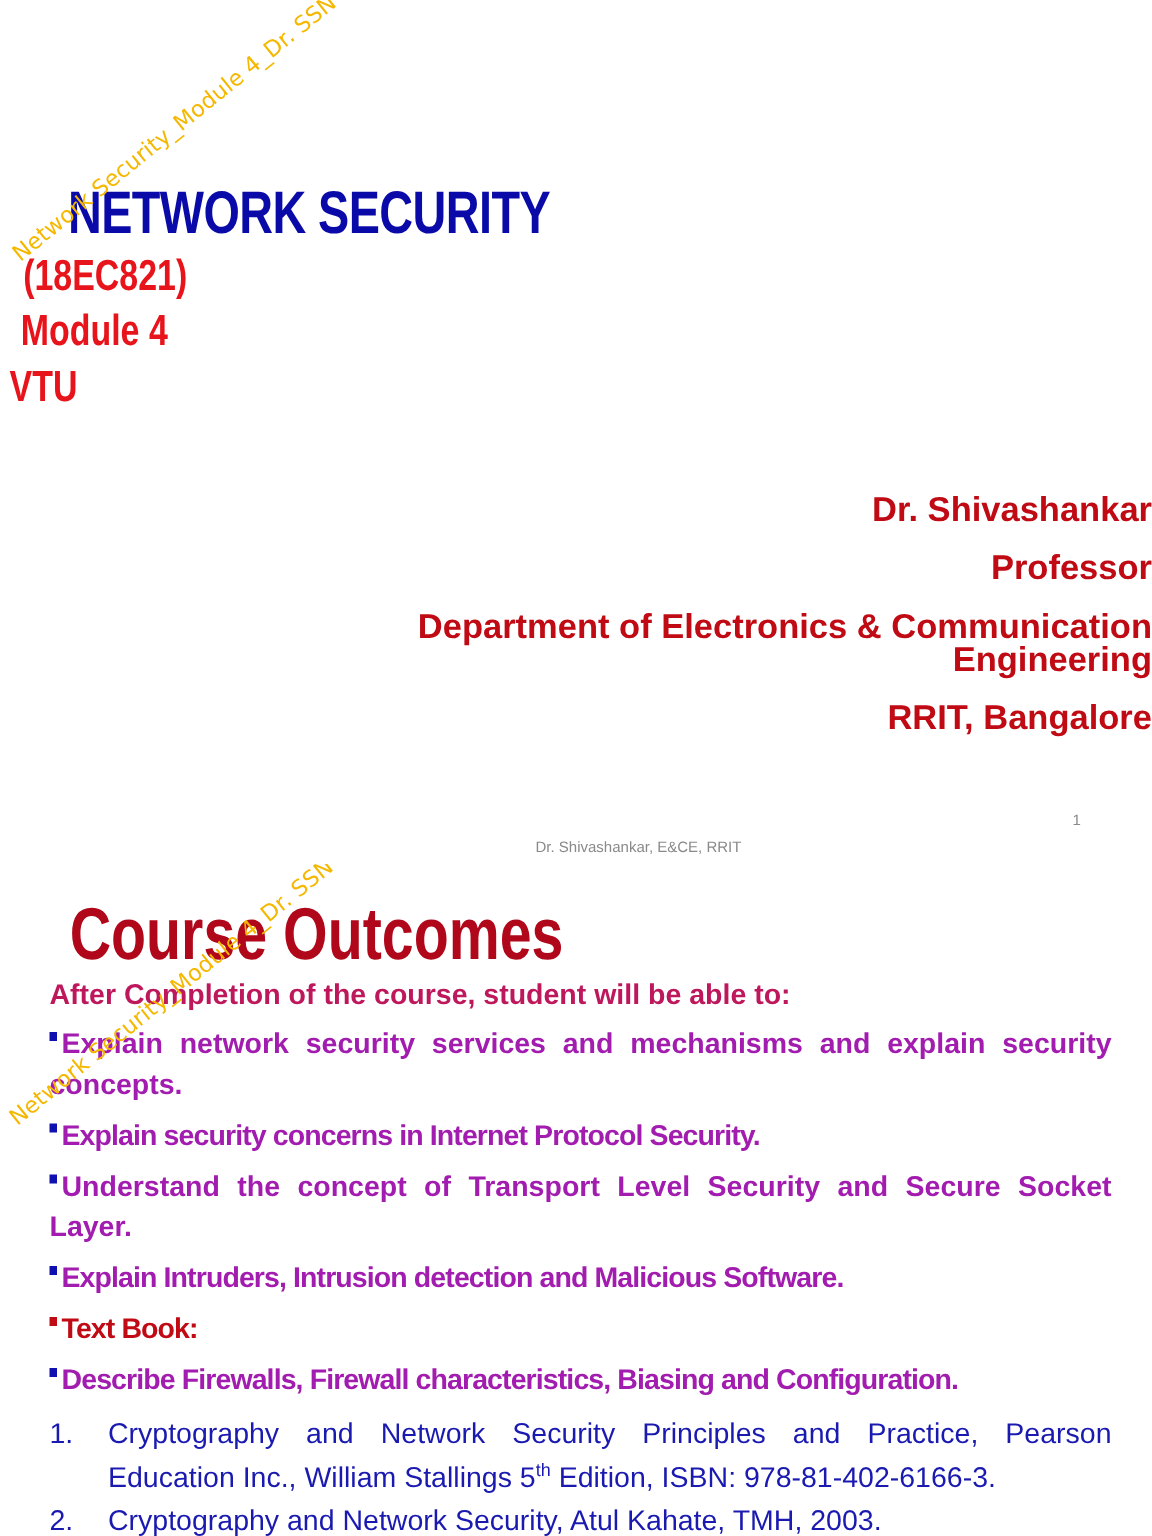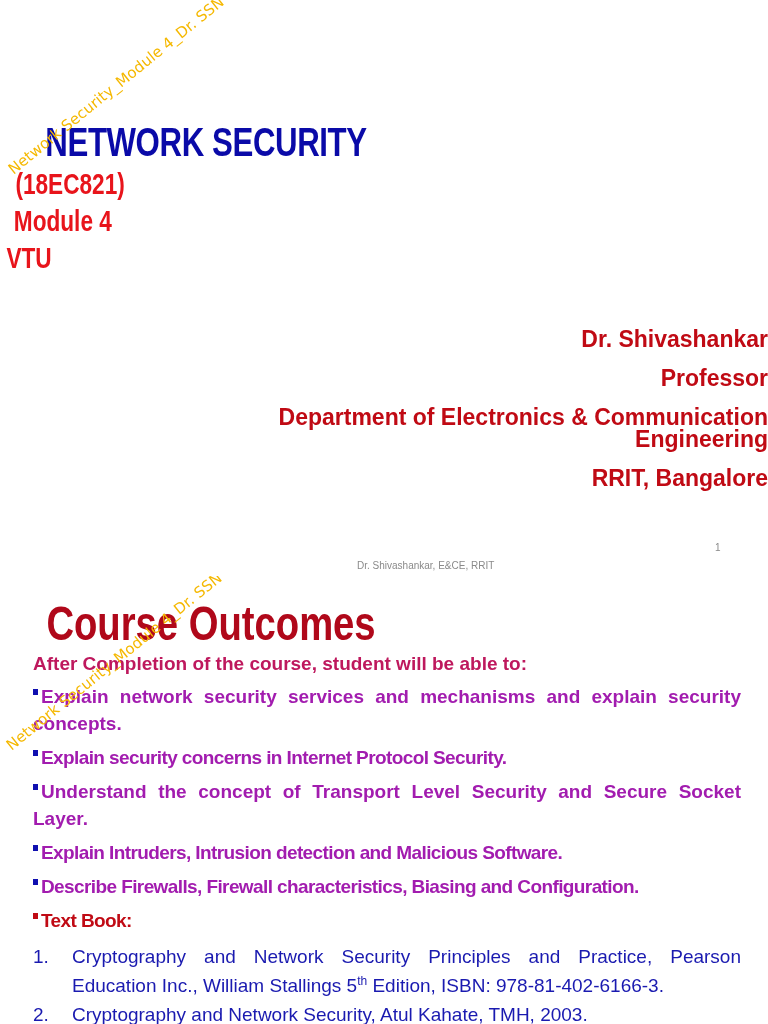--- a/index.html
+++ b/index.html
@@ -86,25 +86,25 @@
     </div>
     <div class="bullet narrow">
       <span class="sq"></span><span>Explain security concerns in Internet Protocol Security.</span>
     </div>
     <div class="bullet">
       <span class="sq"></span><span>Understand the concept of Transport Level Security and Secure Socket Layer.</span>
     </div>
     <div class="bullet narrow">
       <span class="sq"></span><span>Explain Intruders, Intrusion detection and Malicious Software.</span>
     </div>
+    <div class="bullet red narrow">
+      <span class="sq"></span><span>Text Book:</span>
+    </div>
     <div class="bullet narrow">
       <span class="sq"></span><span>Describe Firewalls, Firewall characteristics, Biasing and Configuration.</span>
-    </div>
-    <div class="bullet red narrow">
-      <span class="sq"></span><span>Text Book:</span>
     </div>
 
     <ol class="refs">
       <li>
         <span class="num">1.</span><span>Cryptography and Network Security Principles and Practice, Pearson Education Inc., William Stallings 5</span><sup>th</sup><span> Edition, ISBN: 978-81-402-6166-3.</span>
       </li>
       <li>
         <span class="num">2.</span><span>Cryptography and Network Security, Atul Kahate, TMH, 2003.</span>
       </li>
     </ol>

